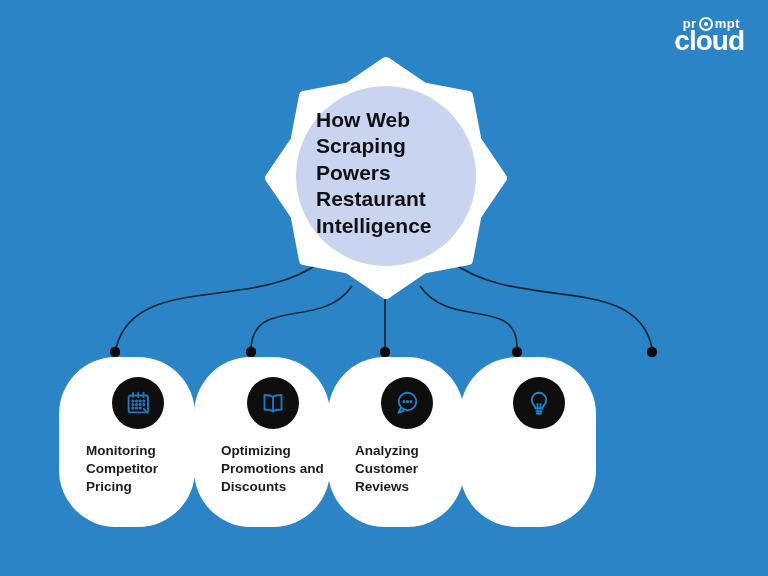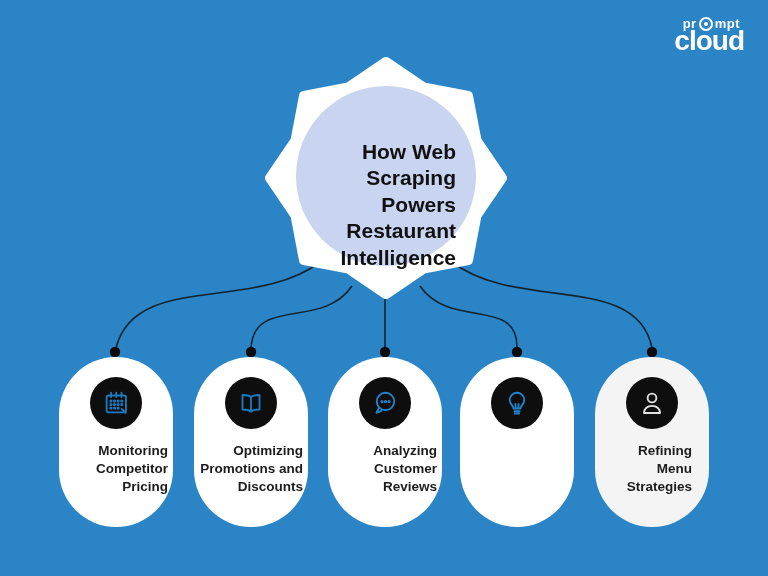--- a/index.html
+++ b/index.html
@@ -16,27 +16,27 @@
     font-size:13px;font-weight:700;letter-spacing:.5px;padding-right:4px;}
   .logo-target{display:inline-block;width:10px;height:10px;border:2px solid #fff;border-radius:50%;
     position:relative;margin:0 1px;}
   .logo-target-dot{position:absolute;left:50%;top:50%;width:4px;height:4px;margin:-2px 0 0 -2px;
     background:#fff;border-radius:50%;}
   .logo-bottom{font-size:28px;font-weight:700;letter-spacing:-1px;margin-top:-4px;line-height:1;text-align:right;}
 
   
   .badge-title{
     position:absolute;left:316px;top:107px;width:140px;
-    font-size:21px;font-weight:700;line-height:1.26;text-align:right;color:#111;margin-top:32px;
+    font-size:21px;font-weight:700;line-height:1.26;text-align:left;color:#111;
   }
 
   
   .card{
     position:absolute;top:357px;width:114px;height:170px;
-    background:#fff;border-radius:57px;text-align:right;
+    background:#fff;border-radius:57px;text-align:left;padding-left:22px;
   }
   .card.alt{background:#F4F4F4;}
   .icon-circle{
     width:52px;height:52px;border-radius:50%;background:#0E0E0E;
     margin:20px auto 0;display:flex;align-items:center;justify-content:center;
   }
   .icon-circle svg{width:30px;height:30px;}
   .card-label{
     margin:13px auto 0;max-width:104px;
     font-size:13.5px;font-weight:700;line-height:1.32;color:#1C1C1C;
@@ -128,23 +128,14 @@
   <div class="card" style="left:460px">
     <div class="icon-circle">
       <svg viewBox="0 0 24 24" fill="none" stroke-width="1.5" stroke-linecap="round" stroke-linejoin="round" stroke="#2283C9">
         <path d="M12 3.8a5.8 5.8 0 0 1 5.8 5.8c0 2.2-1.2 3.3-2 4.5-.5.7-.9 1.4-1 2.3H9.2c-.1-.9-.5-1.6-1-2.3-.8-1.2-2-2.3-2-4.5A5.8 5.8 0 0 1 12 3.8z"></path>
         <path d="M10.8 16.2v-3.4 M13.2 16.2v-3.4"></path>
         <path d="M9.9 18.6h4.2 M10.3 20.4h3.4"></path>
       </svg>
     </div>
   </div>
 
-  <div class="card alt" style="left:595px">
-    <div class="icon-circle">
-      <svg viewBox="0 0 24 24" fill="none" stroke-width="1.5" stroke-linecap="round" stroke-linejoin="round" stroke="#E2E2E2">
-        <circle cx="12" cy="8" r="3.5"></circle>
-        <path d="M5.6 20c0-3.5 2.9-5.7 6.4-5.7s6.4 2.2 6.4 5.7z"></path>
-      </svg>
-    </div>
-    <div class="card-label narrow">Refining Menu Strategies</div>
-  </div>
 
 </div>
 
 </body></html>

